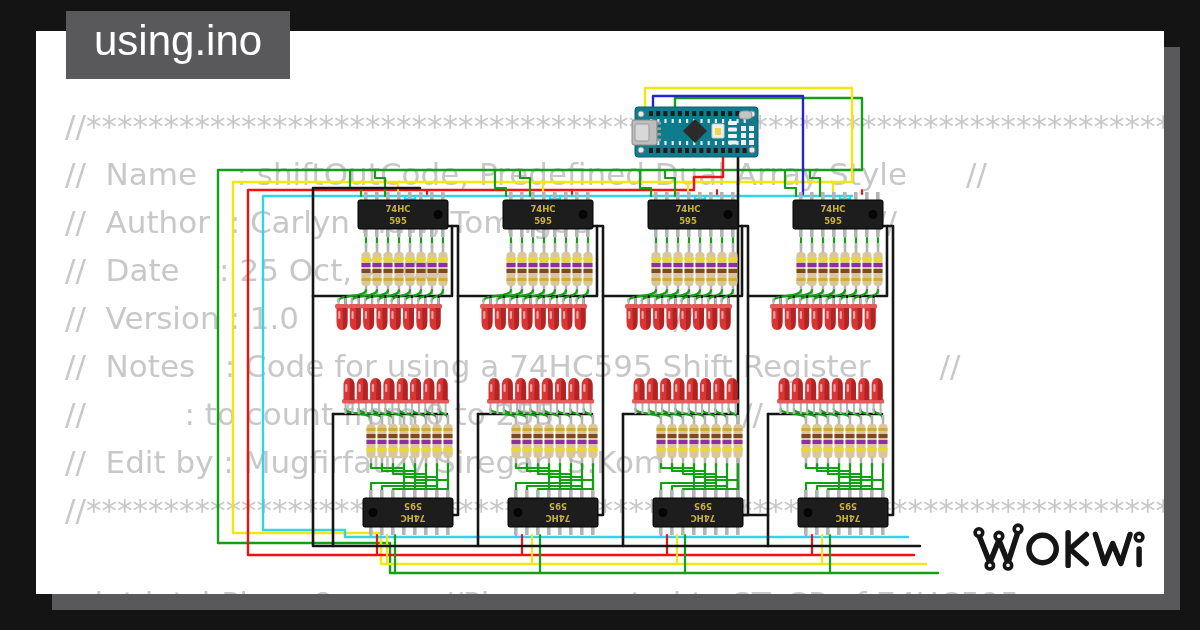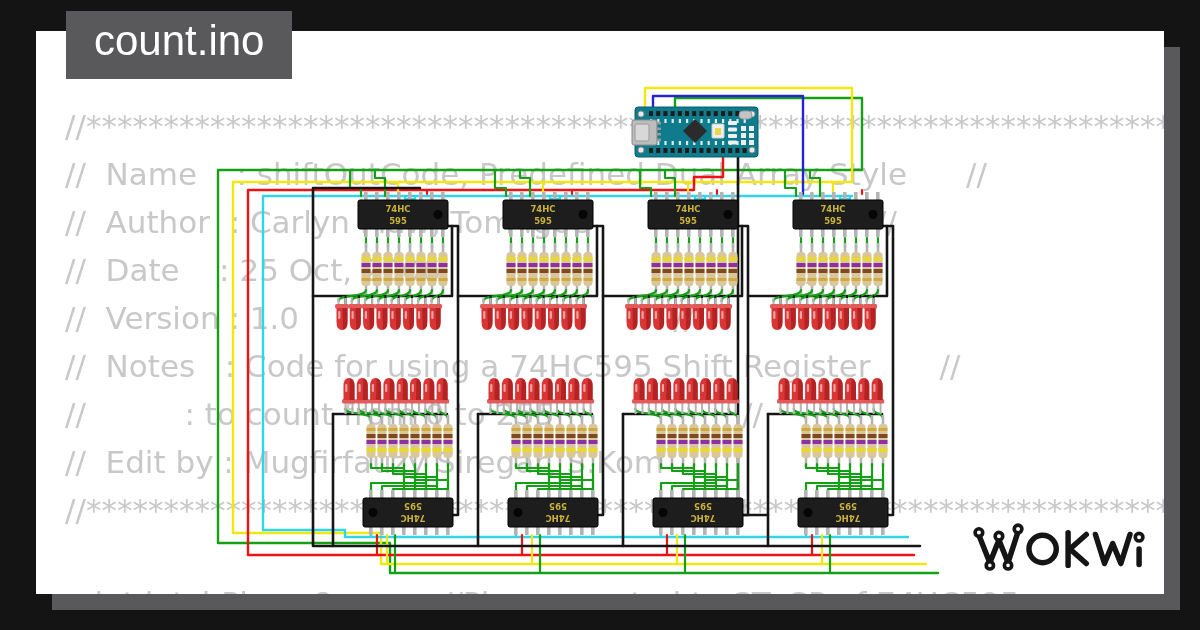--- a/index.html
+++ b/index.html
@@ -1522,13 +1522,13 @@
       <rect x="741" y="126" width="5" height="5" fill="#efefef"></rect>
       <rect x="749" y="126" width="5" height="5" fill="#efefef"></rect>
       <rect x="741" y="133" width="5" height="5" fill="#efefef"></rect>
       <rect x="749" y="133" width="5" height="5" fill="#efefef"></rect>
       <rect x="741" y="140" width="5" height="5" fill="#efefef"></rect>
       <rect x="749" y="140" width="5" height="5" fill="#efefef"></rect>
       <rect x="739" y="111" width="13" height="8" rx="4" fill="#c4c4c4" stroke="#999"></rect>
     </g>
   </svg>
 
-<div class="file-tab" style="background: rgb(89, 89, 92); color: rgb(255, 255, 255);">count.ino</div>
+<div class="file-tab" style="background: rgb(89, 89, 92); color: rgb(255, 255, 255);">using.ino</div>
 
 </body></html>

